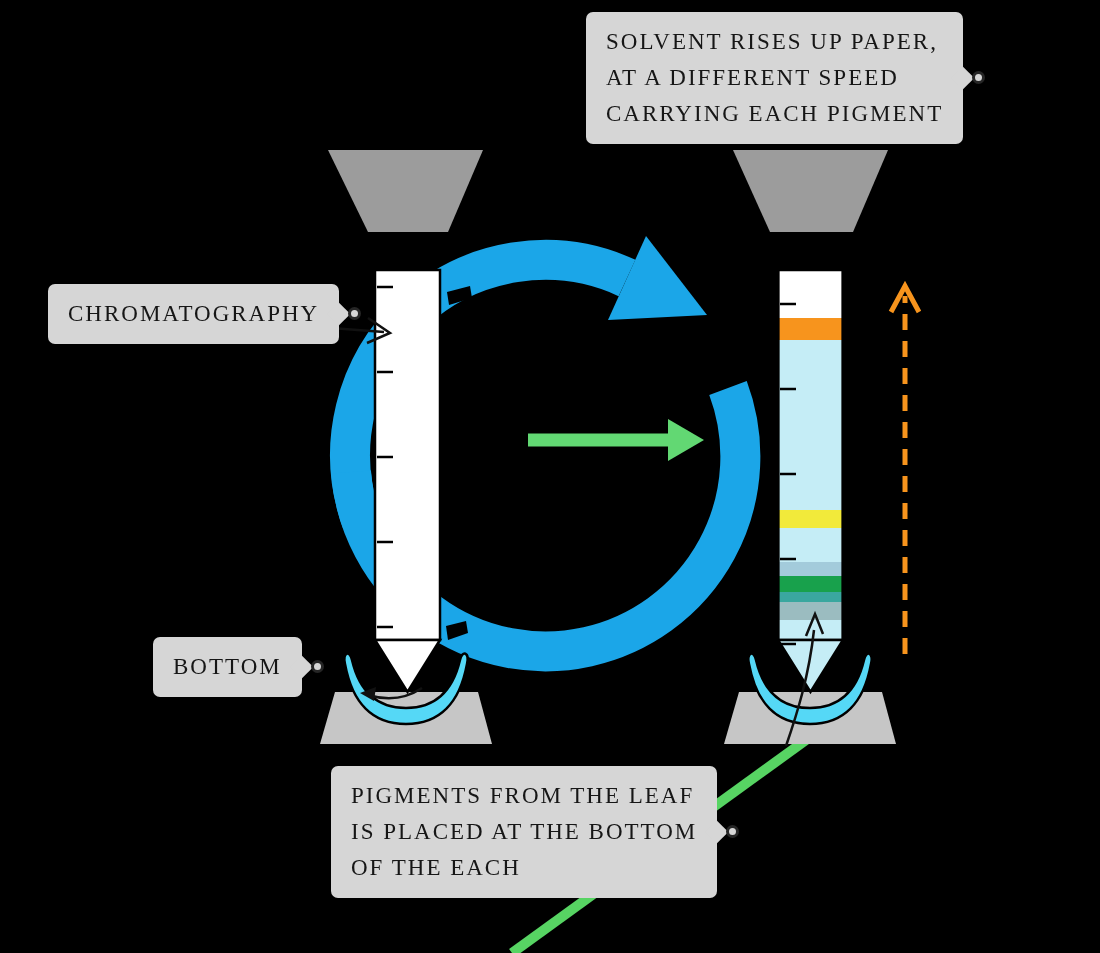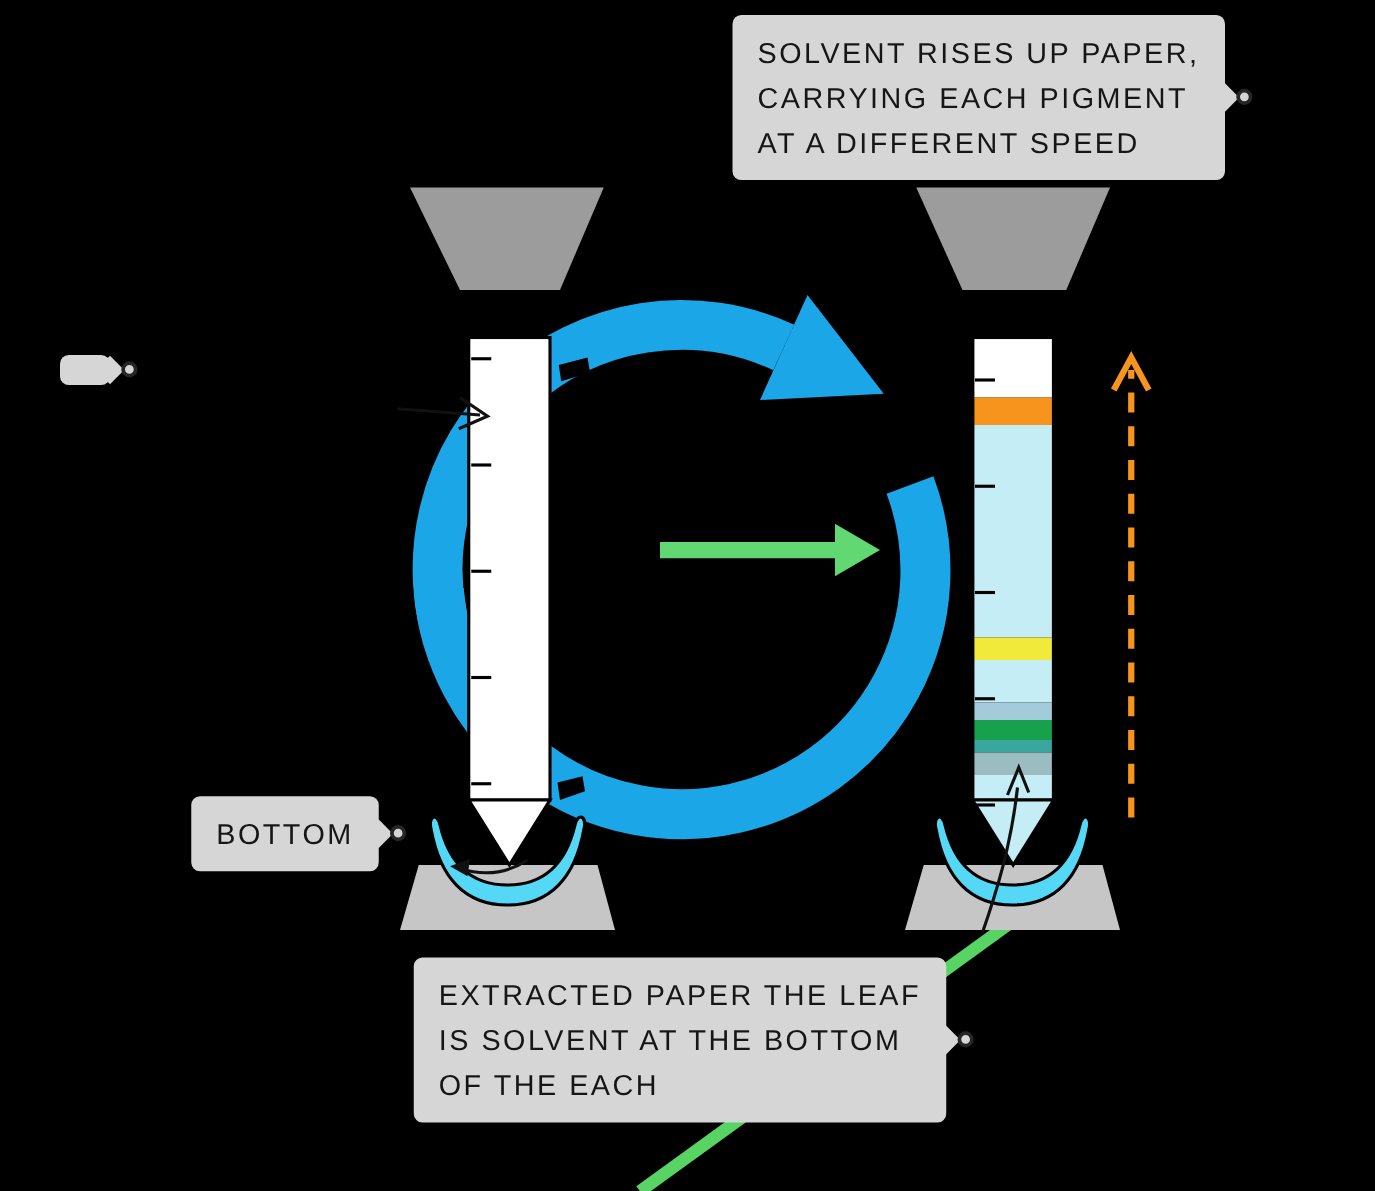--- a/index.html
+++ b/index.html
@@ -3,21 +3,21 @@
 <meta charset="utf-8">
 <style>
   html,body{margin:0;padding:0;background:#000;}
   .stage{position:relative;width:1100px;height:953px;background:#000;overflow:hidden;
          font-family:"Liberation Sans",sans-serif;}
   .stage svg{position:absolute;left:0;top:0;}
   #bg{z-index:1;} #strips{z-index:2;} #fg{z-index:3;}
   .label{position:absolute;z-index:4;background:#d6d6d6;color:#161616;border-radius:7px;
          padding:12px 20px;font-size:23px;letter-spacing:2px;line-height:36px;
          white-space:nowrap;}
-  .label .line{white-space:nowrap;}
+  .label .line{white-space:nowrap;font-family:Liberation Serif, serif;}
   .tag-notch{position:absolute;right:-8px;top:calc(50% - 8px);width:16px;height:16px;
              background:#d6d6d6;transform:rotate(45deg);}
   .tag-ring{position:absolute;right:-22px;top:calc(50% - 7px);width:13px;height:13px;
             border-radius:50%;background:#d6d6d6;border:3px solid #262626;box-sizing:border-box;}
 </style>
 </head>
 <body>
 
 <div class="stage">
 
@@ -100,38 +100,39 @@
 
     <line x1="318" y1="327" x2="384" y2="332" stroke="#111" stroke-width="2.5"></line>
     <polyline points="368,318 390,333 367,343" fill="none" stroke="#111" stroke-width="2.5"></polyline>
 
     <path d="M 786 746 C 797 714 809 676 814 630" fill="none" stroke="#111" stroke-width="2.5"></path>
     <polyline points="806,636 815,614 823,634" fill="none" stroke="#111" stroke-width="2.5"></polyline>
   </svg>
 
   <div class="label" style="left:586px;top:12px;">
     <div class="line">SOLVENT RISES UP PAPER,</div>
+    <div class="line">AT A DIFFERENT SPEED</div>
     <div class="line">CARRYING EACH PIGMENT</div>
-    <div class="line">AT A DIFFERENT SPEED</div>
     <span class="tag-notch"></span>
     <span class="tag-ring"></span>
   </div>
 
   <div class="label" style="left:48px;top:284px;">
+    <div class="line">CHROMATOGRAPHY</div>
     <span class="tag-notch"></span>
     <span class="tag-ring"></span>
   </div>
 
   <div class="label" style="left:153px;top:637px;">
     <div class="line">BOTTOM</div>
     <span class="tag-notch"></span>
     <span class="tag-ring"></span>
   </div>
 
   <div class="label" style="left:331px;top:766px;">
-    <div class="line">EXTRACTED PAPER THE LEAF</div>
-    <div class="line">IS SOLVENT AT THE BOTTOM</div>
+    <div class="line">PIGMENTS FROM THE LEAF</div>
+    <div class="line">IS PLACED AT THE BOTTOM</div>
     <div class="line">OF THE EACH</div>
     <span class="tag-notch"></span>
     <span class="tag-ring"></span>
   </div>
 
 </div>
 
 </body></html>

